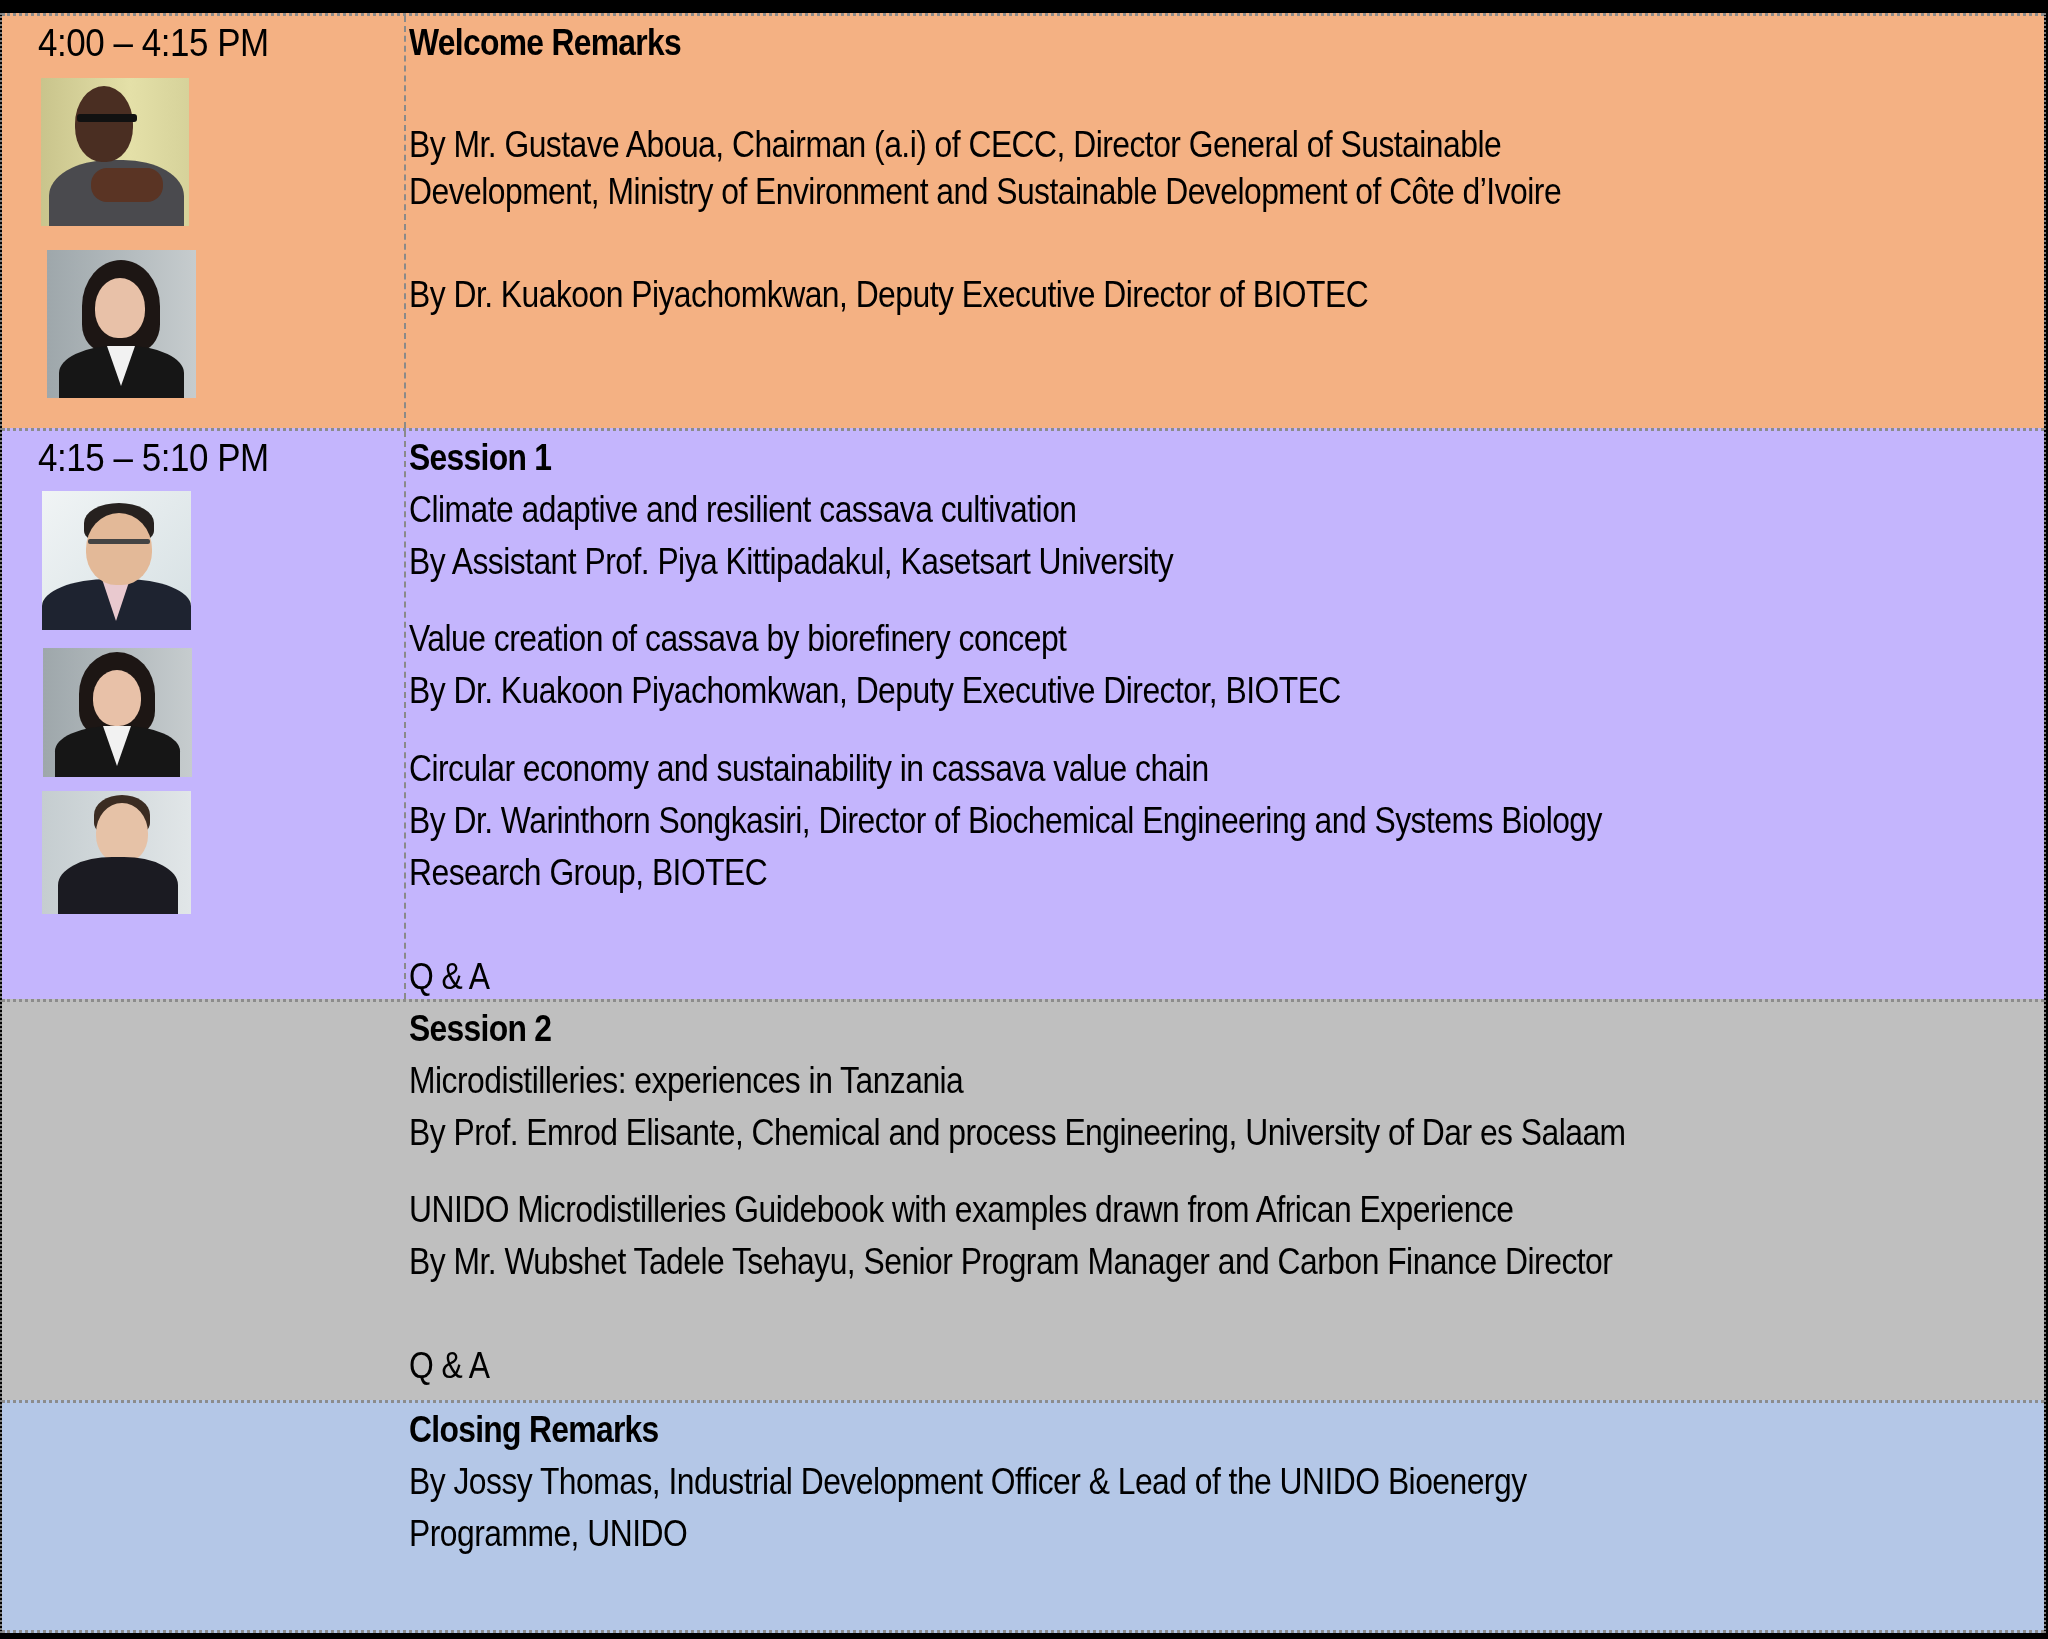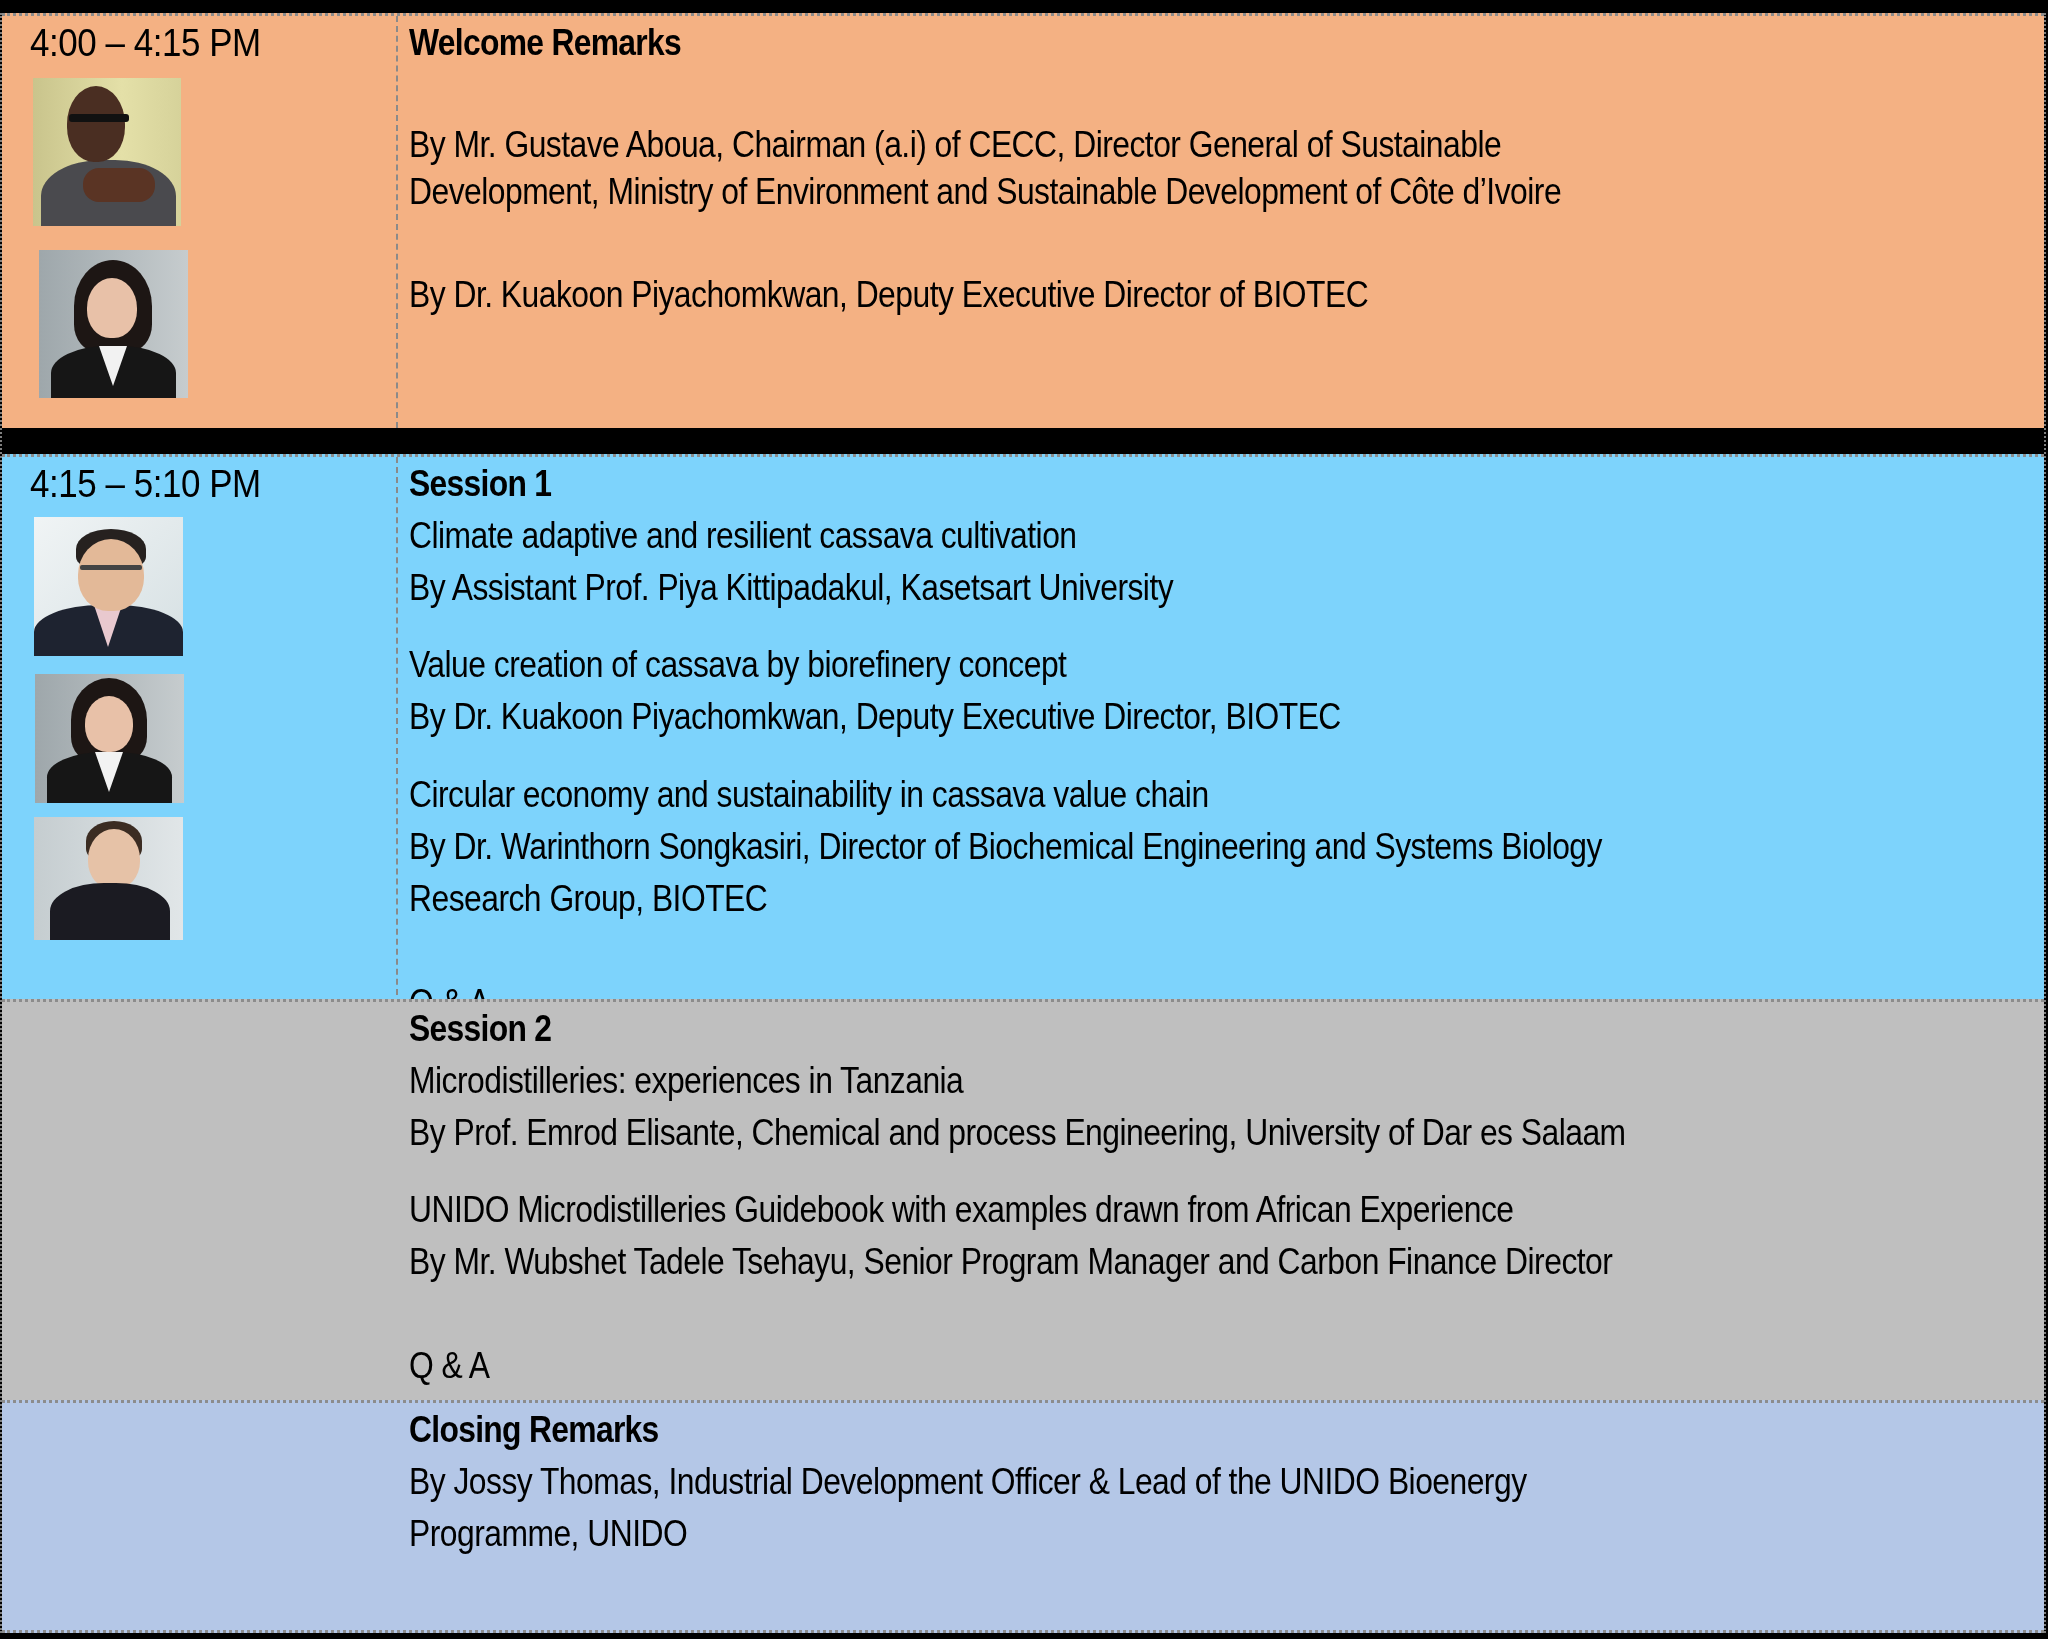--- a/index.html
+++ b/index.html
@@ -15,21 +15,21 @@
     border-left: 2px dotted #7f7f7f; border-right: 2px dotted #7f7f7f;
     box-sizing: border-box;
   }
   .row {
     position: absolute; left: 0; width: 100%;
     border-top: 3px dotted #8c8c8c;
     box-sizing: border-box;
   }
   .row.last { border-bottom: 3px dotted #8c8c8c; }
   .time-col {
-    position: absolute; left: 8px; top: 0; bottom: 0; width: 388px;
+    position: absolute; left: 16px; top: 0; bottom: 0; width: 388px;
     border-right: 2px dashed #8a8a8a; box-sizing: border-box;
   }
   .time {
     position: absolute; left: 20px; top: 6px;
     font-size: 38px; letter-spacing: -0.5px; white-space: nowrap;
   }
   .photo {
     position: absolute; overflow: hidden;
     background: #dfe4e8;
   }
@@ -86,21 +86,21 @@
       </div>
     </div>
     <div class="content-col">
       <div class="line bold" style="top: 6px; transform: scaleX(0.86);">Welcome Remarks</div>
       <div class="line" style="top: 108px; transform: scaleX(0.86);">By Mr. Gustave Aboua, Chairman (a.i) of CECC, Director General of Sustainable</div>
       <div class="line" style="top: 155px; transform: scaleX(0.86);">Development, Ministry of Environment and Sustainable Development of Côte d’Ivoire</div>
       <div class="line" style="top: 258px; transform: scaleX(0.86);">By Dr. Kuakoon Piyachomkwan, Deputy Executive Director of BIOTEC</div>
     </div>
   </div>
 
-  <div class="row" style="top:415px; height:571px; background:#7dd3fc;margin-top:26px;">
+  <div class="row" style="top:415px; height:571px; background:#c4b5fd;">
     <div class="time-col">
       <div class="time" style="transform: scaleX(0.92); transform-origin: left top;">4:15 – 5:10 PM</div>
 
       <div class="photo" style="left:24px; top:60px; width:149px; height:139px; background:#e5ecee;">
         <div class="bg" style="background:linear-gradient(135deg,#f0f4f5 0%,#d6e0e3 100%);"></div>
         <div class="body" style="left:0px; top:88px; width:149px; height:60px; background:#1e2330;"></div>
         <div class="collar" style="left:60px; top:88px; border-top:42px solid #e9c9cf;"></div>
         <div class="hair" style="left:42px; top:12px; width:70px; height:40px; background:#26211f;"></div>
         <div class="head" style="left:44px; top:22px; width:66px; height:72px; background:#e3b998;"></div>
         <div style="position:absolute;left:46px;top:48px;width:62px;height:5px;background:#444;border-radius:2px;"></div>

